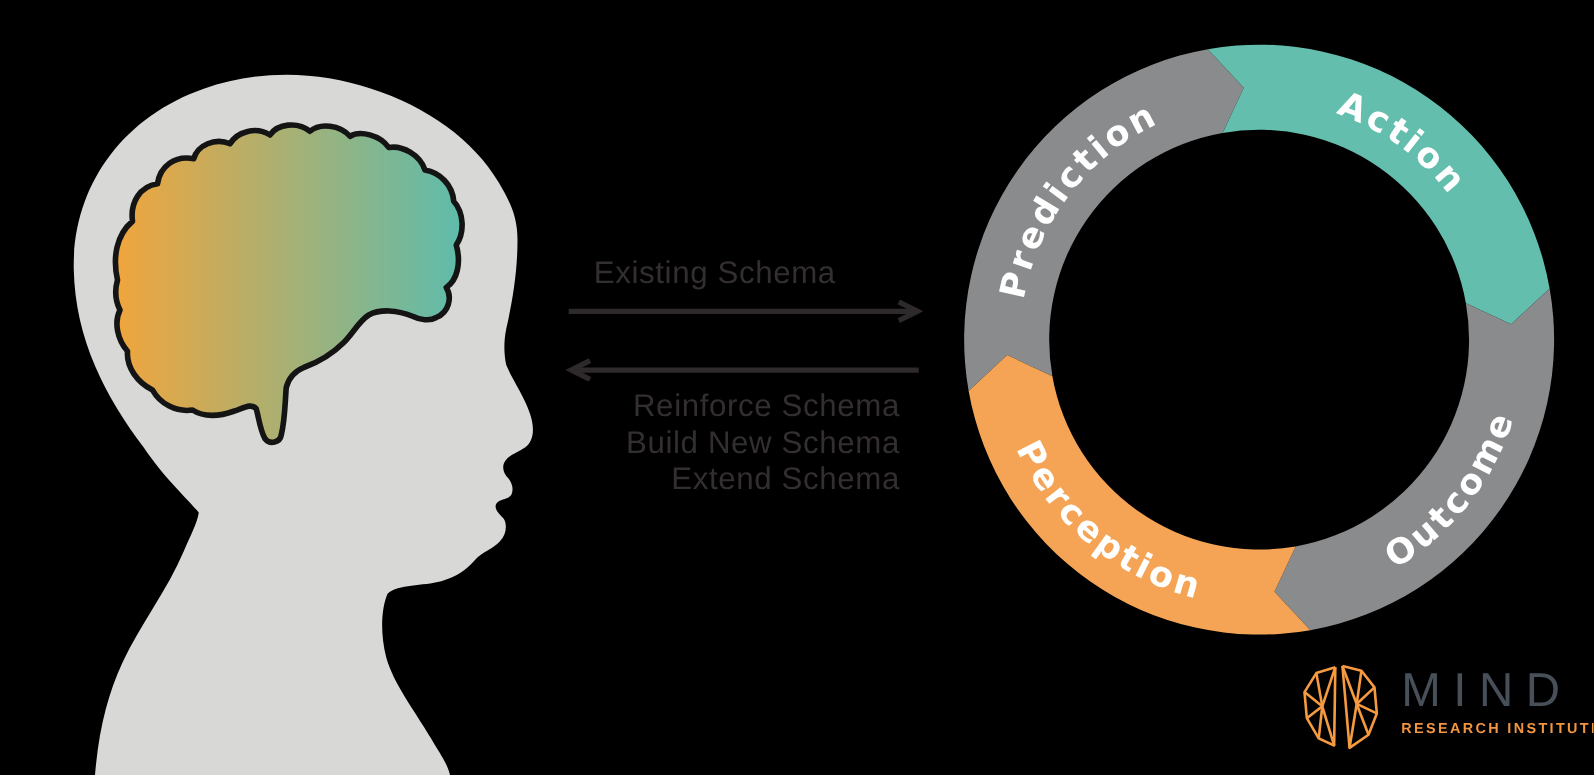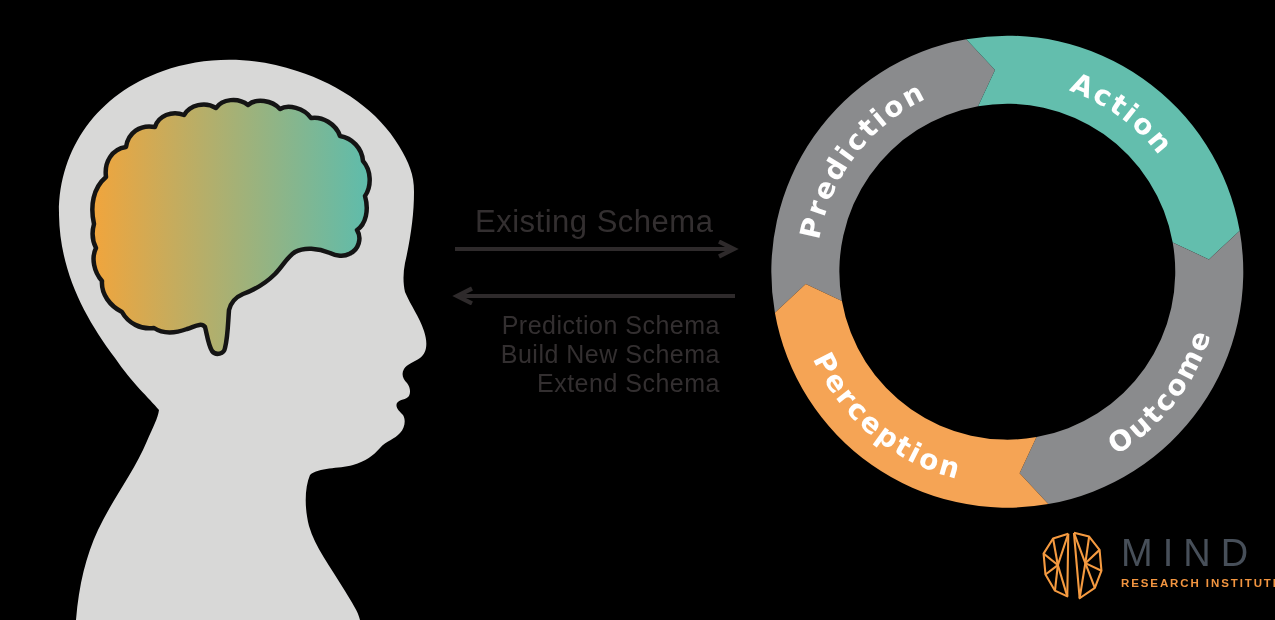--- a/index.html
+++ b/index.html
@@ -6,21 +6,21 @@
   .stage{
     position:relative;width:1275px;height:620px;overflow:hidden;
     background:var(--bg,#000);
     font-family:"Liberation Sans", sans-serif;
   }
   .head-svg{position:absolute;left:0;top:0;width:500px;height:620px;}
   .head-fill{fill:var(--head-fill,#d8d8d7);}
   .brain-outline{stroke:var(--brain-outline,#141414);stroke-width:4.5;stroke-linejoin:round;}
   .schema-top{
     position:absolute;left:475px;top:204px;
-    font-size:31px;letter-spacing:.5px;color:var(--text-dark,#332f30);
+    font-size:25px;letter-spacing:.5px;color:var(--text-dark,#332f30);
     white-space:nowrap;
   }
   .arrows-svg{position:absolute;left:450px;top:240px;width:292px;height:65px;}
   .arrows-svg line,.arrows-svg polyline{
     stroke:var(--arrow-color,#2e2a2b);stroke-width:4.2;fill:none;stroke-linejoin:miter;
   }
   .schema-bottom{
     position:absolute;right:555px;top:311px;text-align:right;
     font-size:25px;line-height:29px;letter-spacing:.5px;
     color:var(--text-dark,#332f30);white-space:nowrap;
@@ -124,21 +124,21 @@
       <line x1="5" y1="9" x2="282" y2="9"></line>
       <polyline points="269,1.5 284,9 269,16.5"></polyline>
     </g>
     <g>
       <line x1="8" y1="56" x2="285" y2="56"></line>
       <polyline points="22,48.5 7,56 22,63.5"></polyline>
     </g>
   </svg>
 
   <div class="schema-bottom">
-    <div>Prediction Schema</div>
+    <div>Reinforce Schema</div>
     <div>Build New Schema</div>
     <div>Extend Schema</div>
   </div>
 
   <svg class="cycle-svg" id="cycleSvg" viewBox="0 0 500 500" aria-hidden="true">
       <path d="M 17.9 297.7 A 236 236 0 0 1 209.3 24.3 L 238.0 55.1 L 221.1 91.3 A 168 168 0 0 0 84.9 285.9 L 48.7 269.0 Z" fill="#8a8b8d"></path>
       <path id="labArc0" d="M 109.5 385.7 A 191 191 0 0 1 338.5 87.3" fill="none"></path>
       <text class="cycle-label" fill="#ffffff"><textPath href="#labArc0" startOffset="50%" text-anchor="middle">Prediction</textPath></text>
       <path d="M 209.3 24.3 A 236 236 0 0 1 482.7 215.7 L 451.9 244.4 L 415.7 227.5 A 168 168 0 0 0 221.1 91.3 L 238.0 55.1 Z" fill="#63bead"></path>
       <path id="labArc1" d="M 117.6 119.3 A 191 191 0 0 1 422.0 340.4" fill="none"></path>

